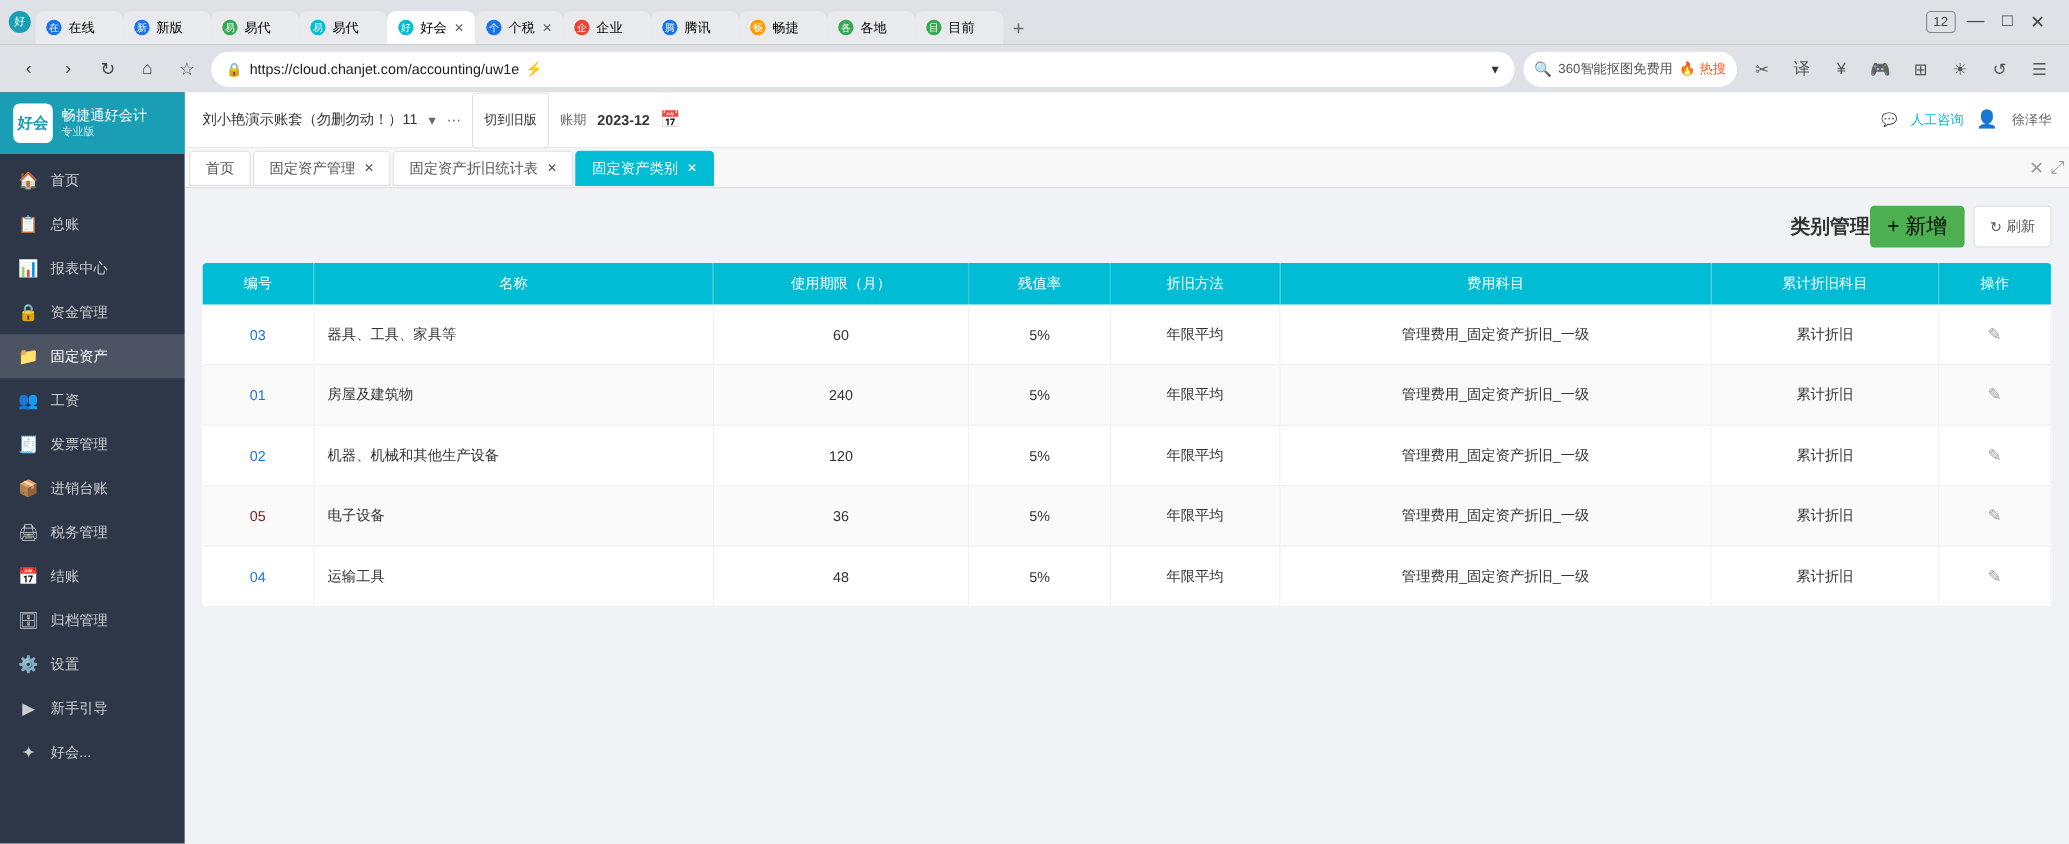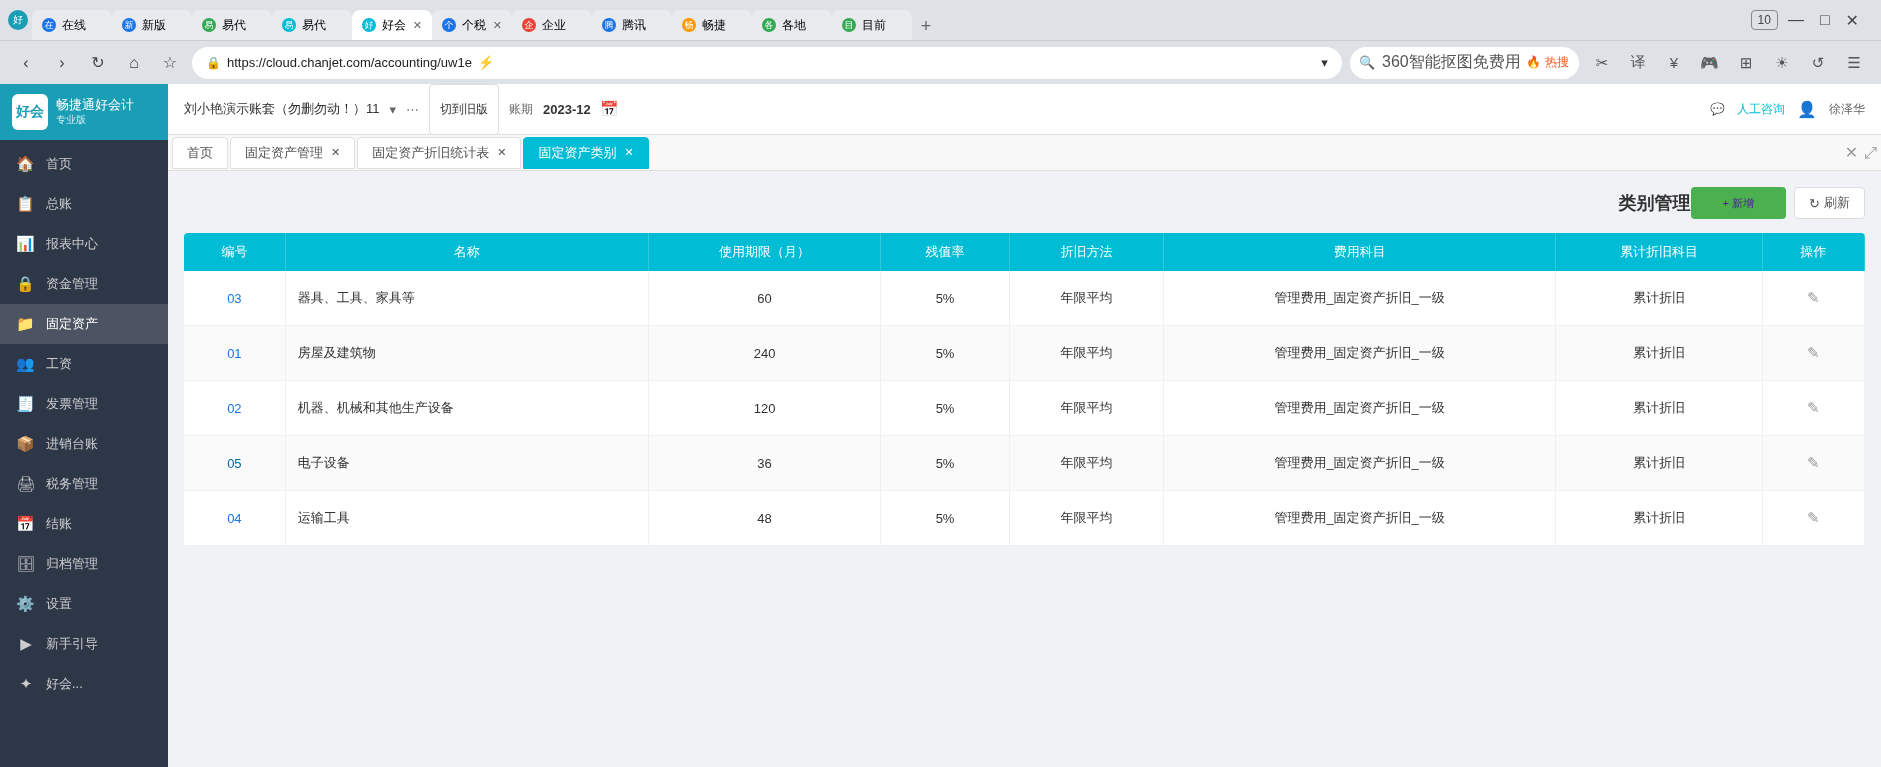--- a/index.html
+++ b/index.html
@@ -61,21 +61,21 @@
     .page-tab.active { background: #00bcd4; color: white; border-color: #00bcd4; }
     .page-tab .close-x { font-size: 11px; cursor: pointer; margin-left: 2px; }
     .page-tab.plain { background: #fff; }
 
     
     .page-area { flex: 1; padding: 16px; overflow-y: auto; }
 
     .page-title-bar { display: flex; align-items: center; justify-content: flex-end; margin-bottom: 14px; }
     .page-title { font-size: 18px; font-weight: bold; color: #333; }
     .action-btns { display: flex; gap: 8px; }
-    .btn-add { background: #4caf50; color: #4c1d95; border: none; padding: 6px 32px; border-radius: 4px; cursor: pointer; font-size: 11px; display: flex; align-items: center; gap: 4px; }
+    .btn-add { background: #4caf50; color: #000000; border: none; padding: 6px 16px; border-radius: 4px; cursor: pointer; font-size: 19px; display: flex; align-items: center; gap: 4px; }
     .btn-refresh { background: white; border: 1px solid #ddd; color: #555; padding: 6px 14px; border-radius: 4px; cursor: pointer; font-size: 13px; display: flex; align-items: center; gap: 4px; }
 
     
     .data-table { width: 100%; border-collapse: collapse; background: white; border-radius: 4px; overflow: hidden; }
     .data-table thead tr { background: #00bcd4; }
     .data-table thead th { color: white; padding: 10px 12px; text-align: center; font-size: 13px; font-weight: normal; border-right: 1px solid rgba(255,255,255,0.2); }
     .data-table tbody tr { border-bottom: 1px solid #f0f0f0; }
     .data-table tbody td { padding: 18px 12px; font-size: 13px; color: #333; text-align: center; border-right: 1px solid #f0f0f0; }
     .data-table tbody td.name-cell { text-align: left; }
   </style>
@@ -128,42 +128,42 @@
       <span class="tab-icon tab-icon-green">各</span>
       <span>各地</span>
     </div>
     <div class="browser-tab">
       <span class="tab-icon tab-icon-green">目</span>
       <span>目前</span>
     </div>
     <div class="tab-add">+</div>
   </div>
   <div class="tab-controls">
-    <span style="border:1px solid #888;border-radius:4px;padding:2px 6px;font-size:12px;cursor:pointer;">10</span>
+    <span style="border:1px solid #888;border-radius:4px;padding:2px 6px;font-size:12px;cursor:pointer;">12</span>
     <span>—</span>
     <span>□</span>
     <span>✕</span>
   </div>
 </div>
 
 <div class="address-bar">
   <div class="nav-btn">‹</div>
   <div class="nav-btn">›</div>
   <div class="nav-btn">↻</div>
   <div class="nav-btn">⌂</div>
   <div class="nav-btn">☆</div>
   <div class="url-bar">
     <span class="lock">🔒</span>
     <span class="url-text">https://cloud.chanjet.com/accounting/uw1e</span>
     <span style="font-size:13px;">⚡</span>
     <span style="margin-left:auto;cursor:pointer;">▾</span>
   </div>
   <div class="search-bar">
     <span style="font-size:13px;">🔍</span>
-    <span style="font-size:16px;color:#555;">360智能抠图免费用</span>
+    <span style="font-size:12px;color:#555;">360智能抠图免费用</span>
     <span style="color:#ff5722;font-size:12px;">🔥 热搜</span>
   </div>
   <div class="search-tools">
     <div class="tool-btn">✂</div>
     <div class="tool-btn">译</div>
     <div class="tool-btn">¥</div>
     <div class="tool-btn">🎮</div>
     <div class="tool-btn">⊞</div>
     <div class="tool-btn">☀</div>
     <div class="tool-btn">↺</div>
@@ -334,21 +334,21 @@
       <td style="color:#1a73e8;">02</td>
       <td class="name-cell">机器、机械和其他生产设备</td>
       <td>120</td>
       <td>5%</td>
       <td>年限平均</td>
       <td>管理费用_固定资产折旧_一级</td>
       <td>累计折旧</td>
       <td style="cursor:pointer;color:#999;font-size:15px;">✎</td>
     </tr>
             <tr style="background: rgb(250, 250, 250);">
-      <td style="color:#0369a1;">05</td>
+      <td style="color:#7f1d1d;">05</td>
       <td class="name-cell">电子设备</td>
       <td>36</td>
       <td>5%</td>
       <td>年限平均</td>
       <td>管理费用_固定资产折旧_一级</td>
       <td>累计折旧</td>
       <td style="cursor:pointer;color:#999;font-size:15px;">✎</td>
     </tr>
             <tr style="background: rgb(255, 255, 255);">
       <td style="color:#1a73e8;">04</td>

